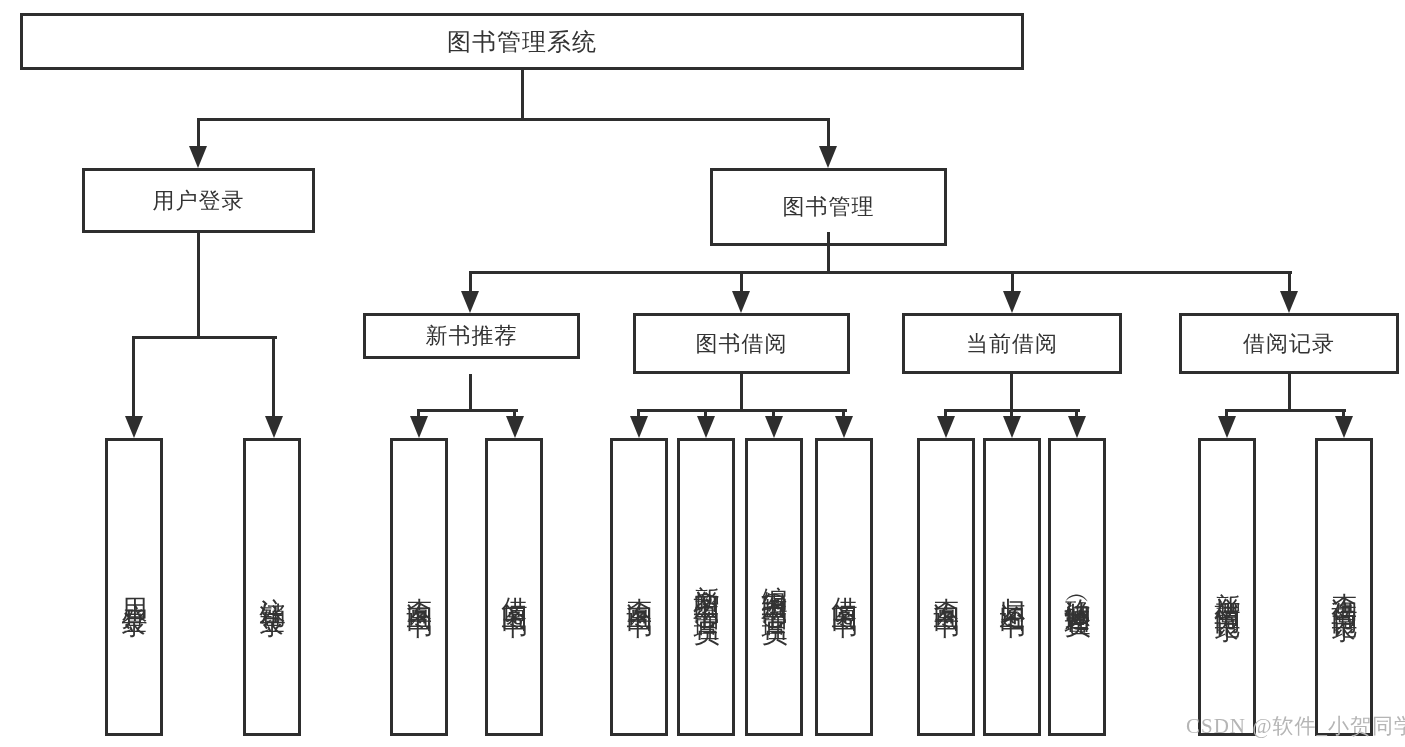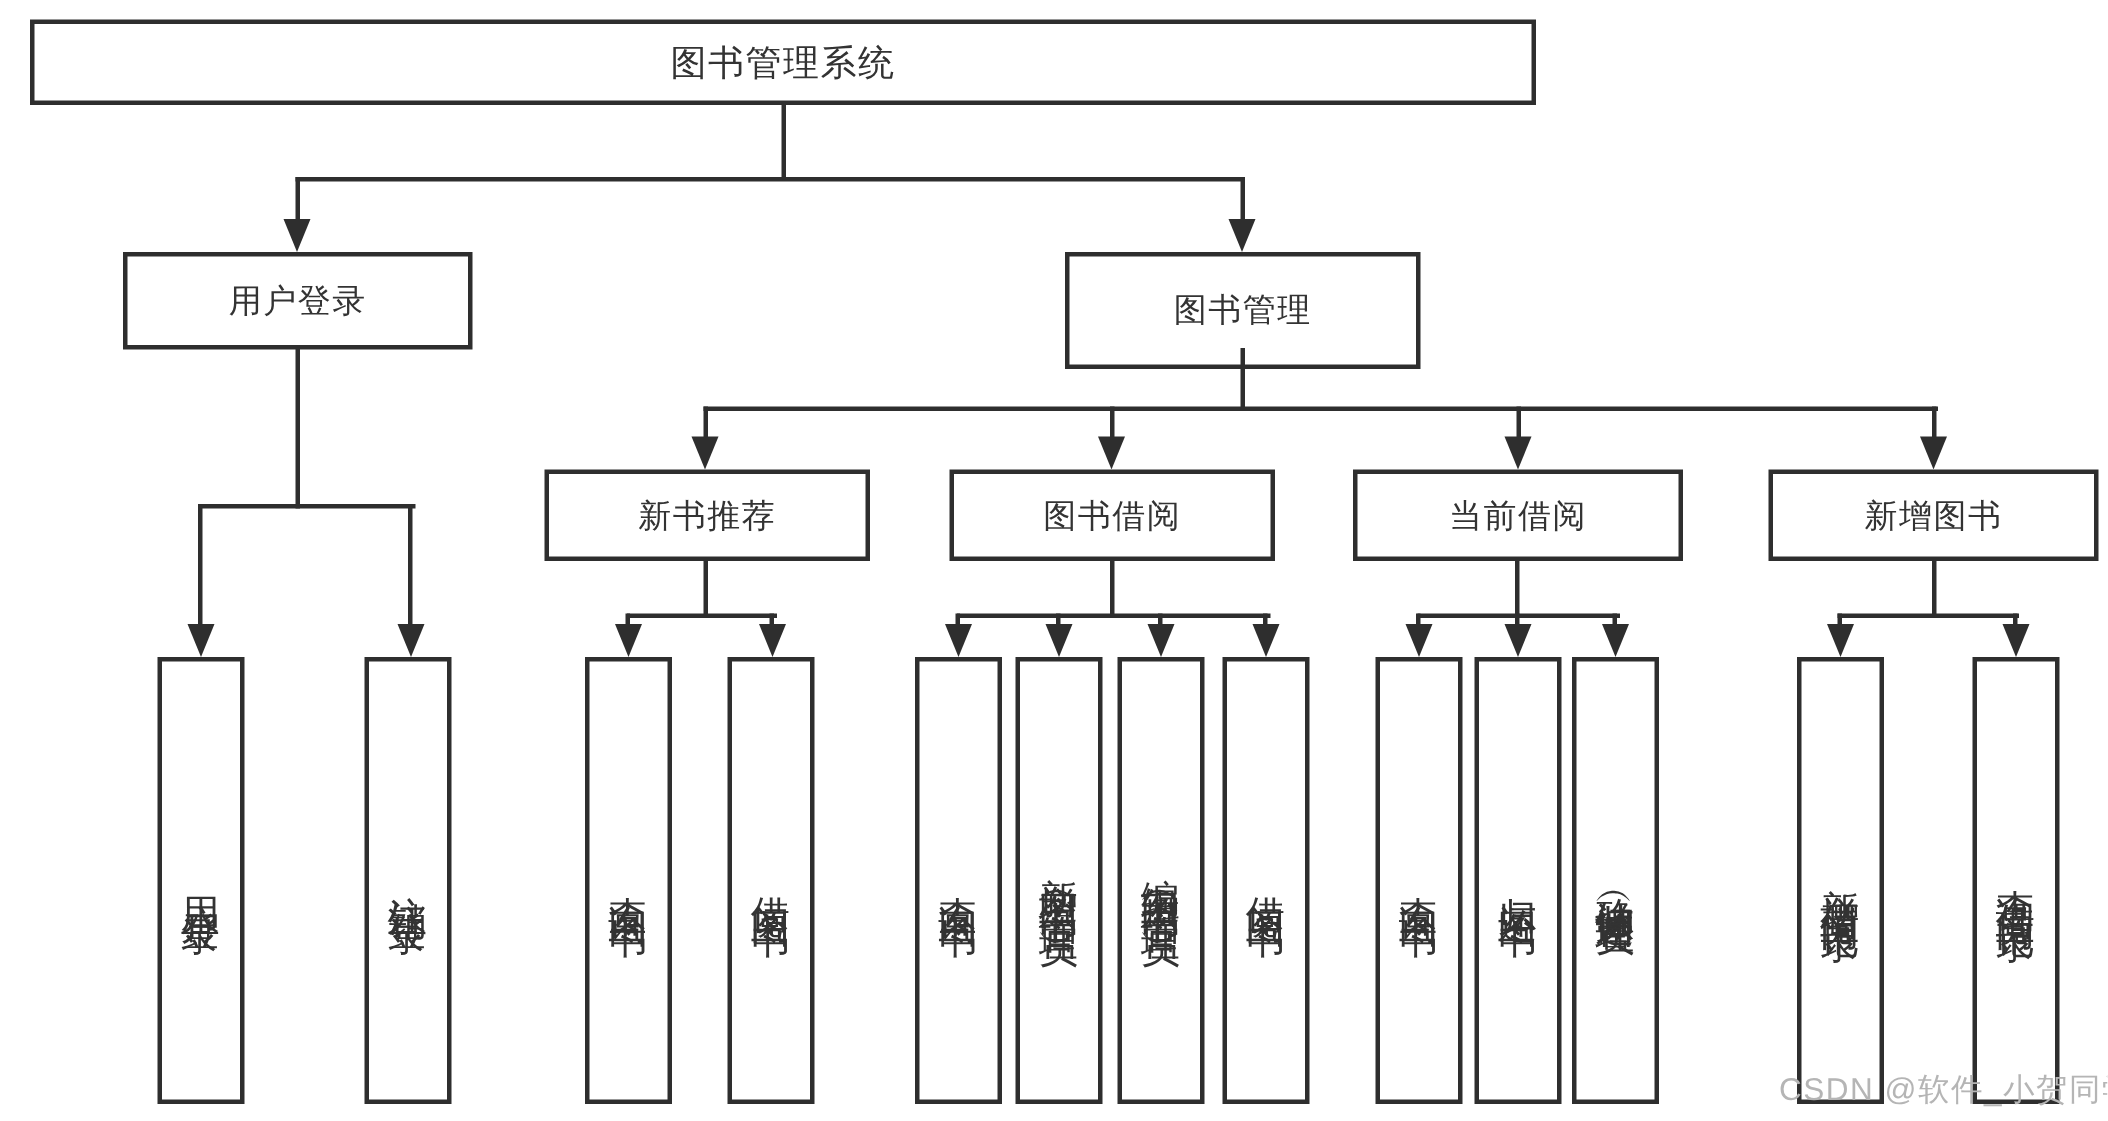--- a/index.html
+++ b/index.html
@@ -1,20 +1,20 @@
 <!DOCTYPE html>
 <html><head>
 <meta charset="utf-8">
 <style>
   html, body { margin:0; padding:0; background:#ffffff; }
   #canvas {
     position:relative;
     width:1405px; height:747px;
     background:#ffffff;
-    font-family:Liberation Sans, sans-serif;
+    font-family:Liberation Serif, serif;
     color:#333333;
     overflow:hidden;
   }
   .box {
     position:absolute;
     border:3px solid #2e2e2e;
     background:#ffffff;
     box-sizing:border-box;
     display:flex;
     align-items:center;
@@ -84,31 +84,31 @@
   <div class="hline" style="left:469px; top:271px; width:823px;"></div>
   <div class="vline" style="left:469px; top:271px; height:24px;"></div>
   <div class="arrow" style="left:461px; top:291px;"></div>
   <div class="vline" style="left:740px; top:271px; height:24px;"></div>
   <div class="arrow" style="left:732px; top:291px;"></div>
   <div class="vline" style="left:1011px; top:271px; height:24px;"></div>
   <div class="arrow" style="left:1003px; top:291px;"></div>
   <div class="vline" style="left:1288px; top:271px; height:24px;"></div>
   <div class="arrow" style="left:1280px; top:291px;"></div>
 
-  <div class="box box-h" style="left:363px; top:313px; width:217px; height:61px;">
+  <div class="box box-h" style="left:363px; top:313px; width:217px; height:46px;">
     <span>新书推荐</span>
   </div>
   <div class="box box-h" style="left:902px; top:313px; width:220px; height:61px;">
     <span>当前借阅</span>
   </div>
   <div class="box box-h" style="left:633px; top:313px; width:217px; height:61px;">
     <span>图书借阅</span>
   </div>
   <div class="box box-h" style="left:1179px; top:313px; width:220px; height:61px;">
-    <span>新增图书</span>
+    <span>借阅记录</span>
   </div>
 
   <div class="vline" style="left:469px; top:374px; height:38px;"></div>
   <div class="hline" style="left:418px; top:409px; width:100px;"></div>
   <div class="vline" style="left:417px; top:409px; height:10px;"></div>
   <div class="arrow" style="left:410px; top:416px;"></div>
   <div class="vline" style="left:513px; top:409px; height:10px;"></div>
   <div class="arrow" style="left:506px; top:416px;"></div>
 
   <div class="vline" style="left:740px; top:374px; height:38px;"></div>

